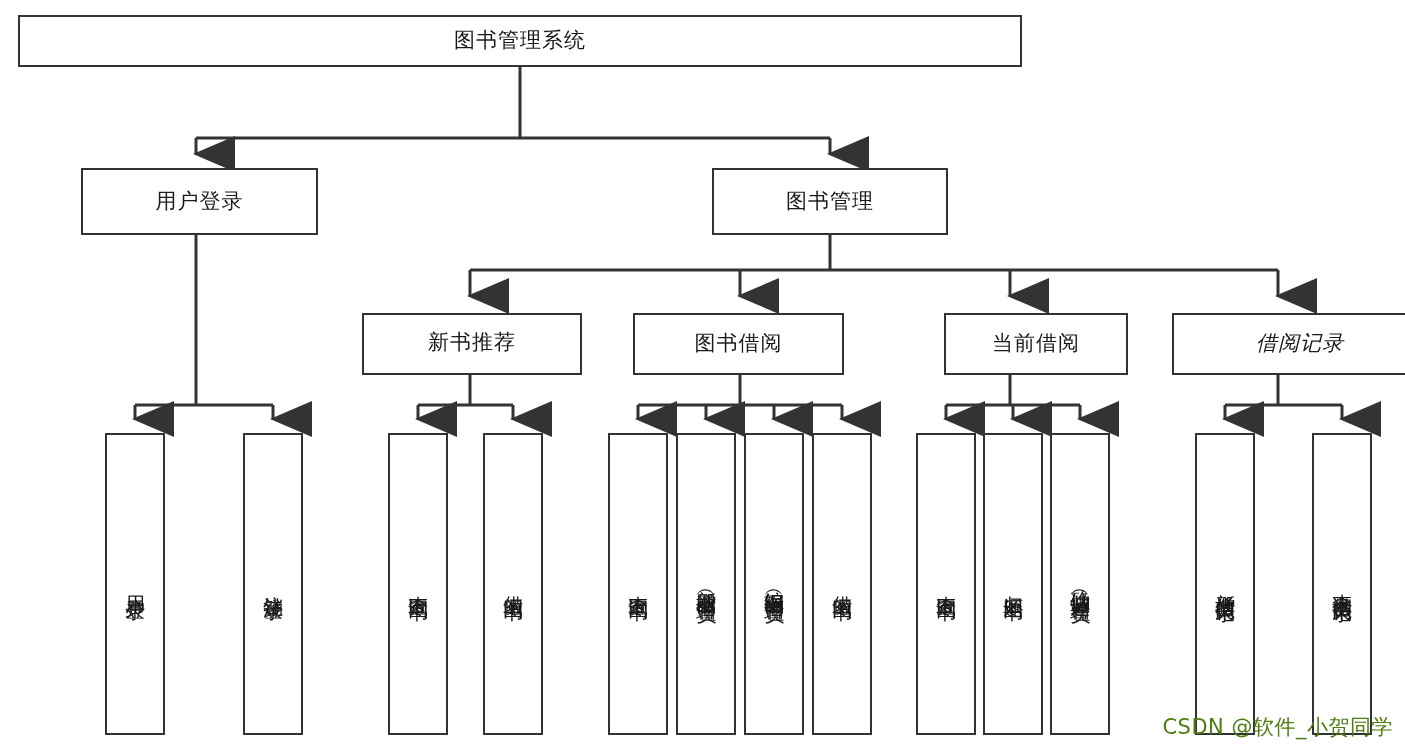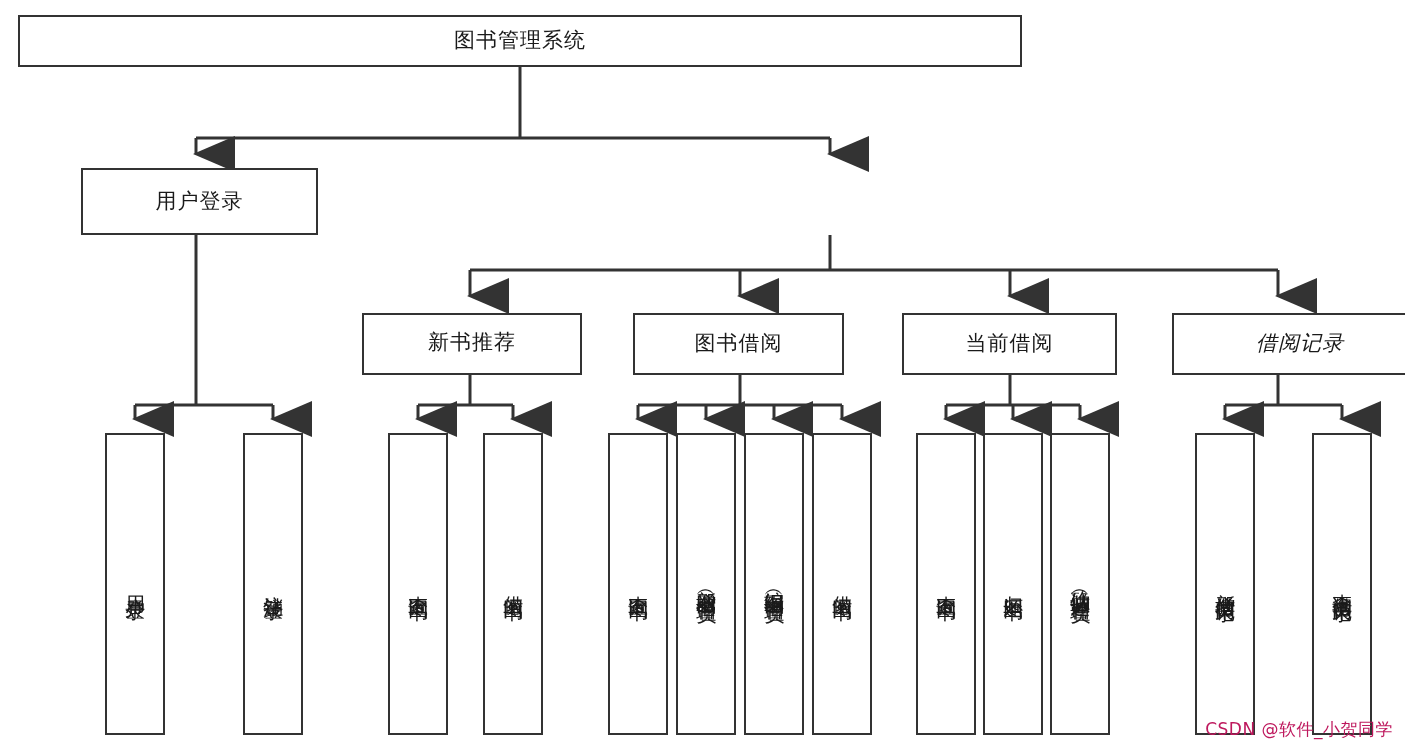--- a/index.html
+++ b/index.html
@@ -54,22 +54,22 @@
   .node.vertical .vtext {
     writing-mode: vertical-rl;
     text-orientation: upright;
     display: block;
     white-space: nowrap;
   }
   .watermark {
     position: absolute;
     right: 12px;
     bottom: 6px;
-    font-size: 17px;
-    color: #be185d;
+    font-size: 21px;
+    color: #4d7c0f;
     letter-spacing: 0.5px;
     white-space: nowrap;
   }
 </style>
 </head>
 <body>
 
 <div id="canvas">
 
   <svg class="connectors" viewBox="0 0 1405 747">
@@ -148,28 +148,31 @@
     </g>
   </svg>
 
   <div class="node horizontal" style="left:18px; top:15px; width:1004px; height:52px;">
     <span>图书管理系统</span>
   </div>
 
   <div class="node horizontal" style="left:81px; top:168px; width:237px; height:67px;">
     <span>用户登录</span>
   </div>
+  <div class="node horizontal" style="left:712px; top:168px; width:236px; height:67px;">
+    <span>图书管理</span>
+  </div>
 
   <div class="node horizontal" style="left:362px; top:313px; width:220px; height:62px;font-family:Liberation Mono, monospace;">
     <span>新书推荐</span>
   </div>
   <div class="node horizontal" style="left:633px; top:313px; width:211px; height:62px;">
     <span>图书借阅</span>
   </div>
-  <div class="node horizontal" style="left:902px; top:313px; width:215px; height:62px;">
+  <div class="node horizontal" style="left:944px; top:313px; width:184px; height:62px;">
     <span>当前借阅</span>
   </div>
   <div class="node horizontal" style="left:1172px; top:313px; width:256px; height:62px;font-style:italic;">
     <span>借阅记录</span>
   </div>
 
   <div class="node vertical" style="left:105px; top:433px; width:60px; height:302px;">
     <span class="vtext">用户登录</span>
   </div>
   <div class="node vertical" style="left:243px; top:433px; width:60px; height:302px;">

